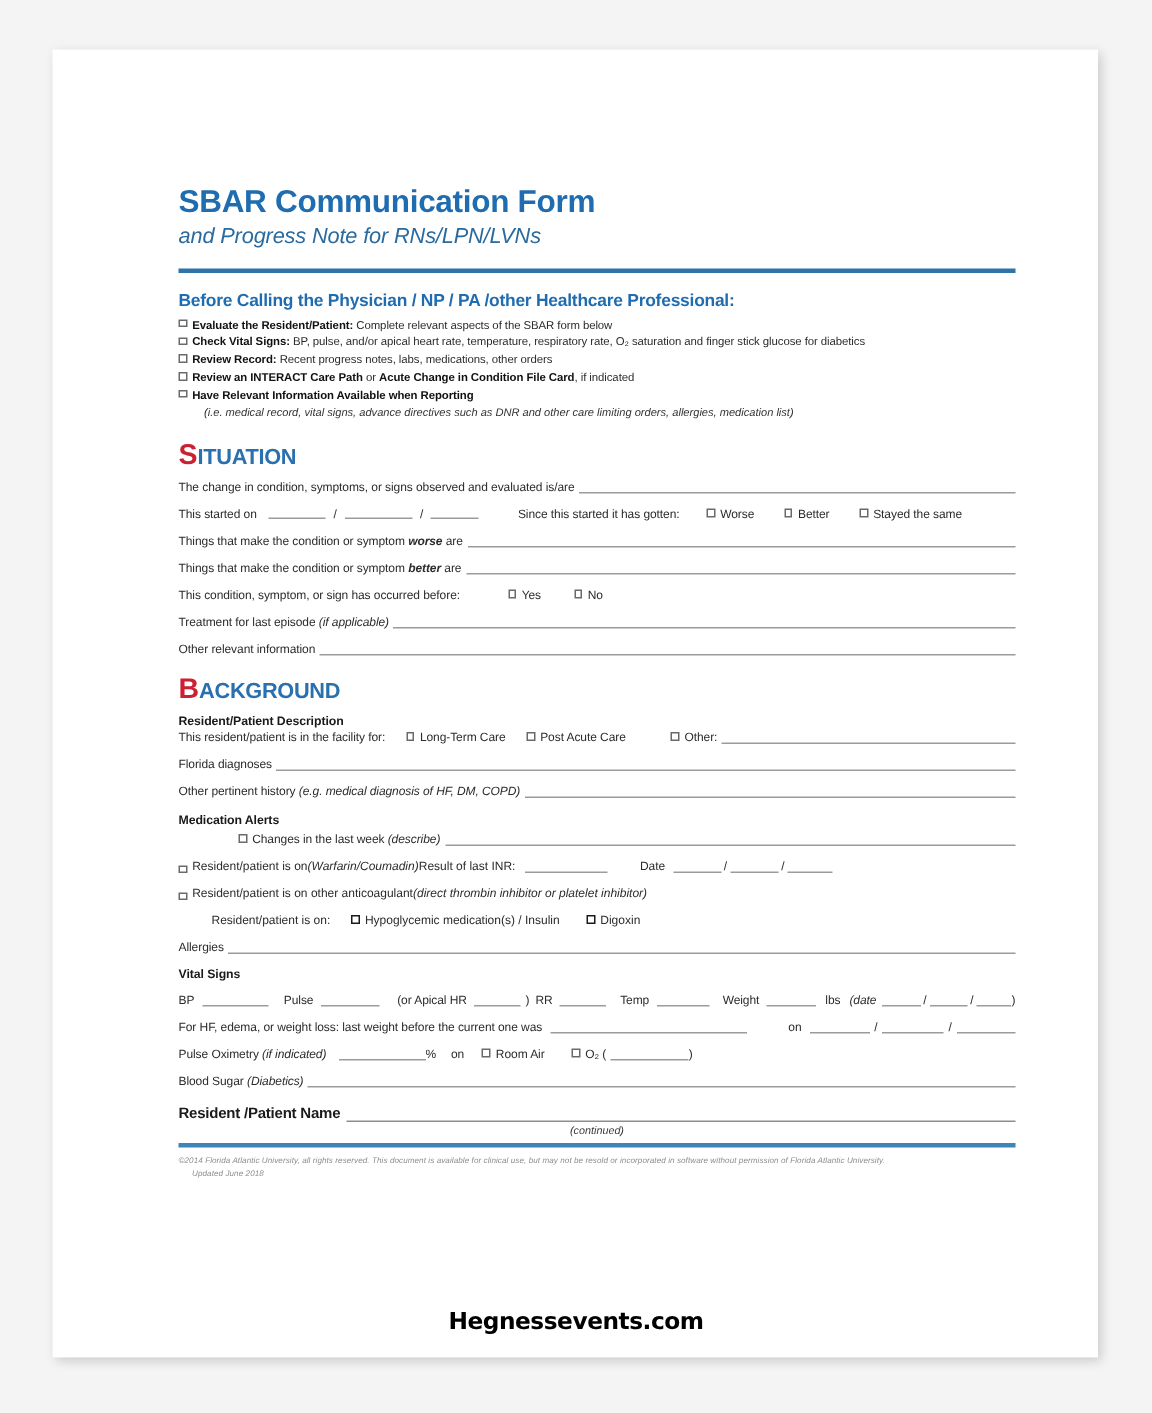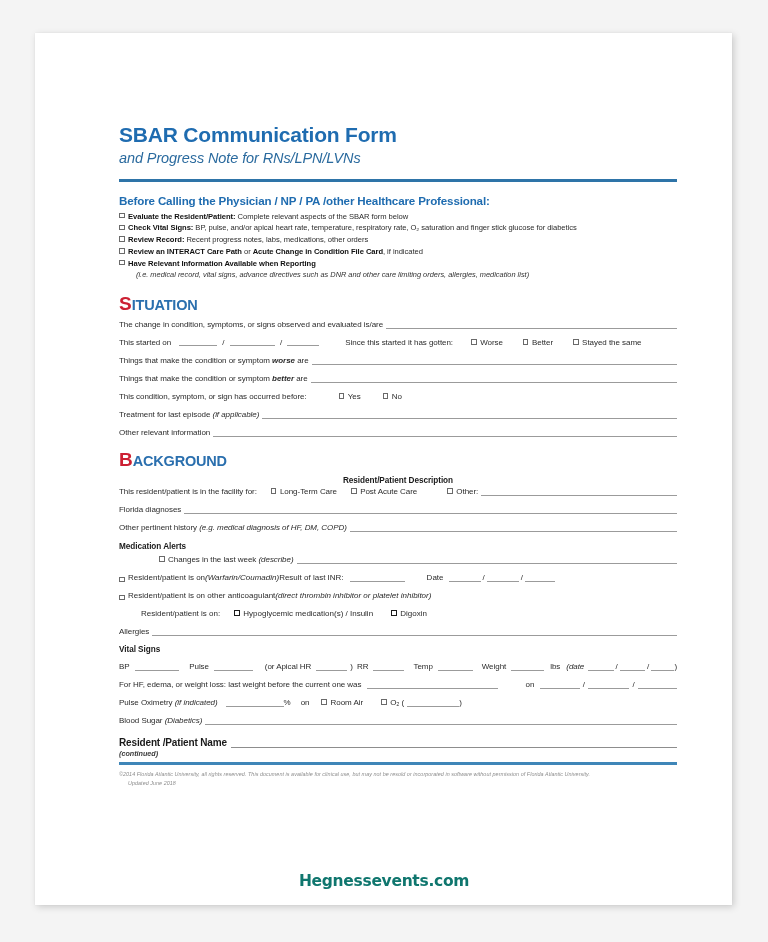--- a/index.html
+++ b/index.html
@@ -148,21 +148,20 @@
     font-size: 8px;
     color: #2b2b2b;
     white-space: nowrap;
   }
   .sub-head {
     font-size: 8.2px;
     font-weight: bold;
     color: #1a1a1a;
     margin: 2px 0 2px 0;
     letter-spacing: -0.05px;
-    text-align: center;
   }
   .sub-head2 {
     font-size: 8.2px;
     font-weight: bold;
     color: #1a1a1a;
     margin: 10px 0 4px 0;
     letter-spacing: -0.05px;
   }
   .chk-line {
     font-size: 8px;
@@ -186,45 +185,44 @@
     color: #1a1a1a;
     letter-spacing: -0.15px;
   }
   .resident-name .rn-line {
     flex: 1 1 auto;
     border-bottom: 0.9px solid #8d8d8d;
     height: 11px;
     margin-left: 4px;
   }
   .continued {
-    text-align: left;
+    text-align: center;
     font-size: 7.2px;
     font-style: italic;
     color: #3a3a3a;
     margin-top: 1px;
-    font-weight: bold;
   }
   .copyright {
     font-size: 5.4px;
     font-style: italic;
     color: #8d8d8d;
     line-height: 1.65;
     letter-spacing: 0.05px;
   }
   .copyright .l2 { padding-left: 9px; display: block; }
 
   .watermark {
     position: absolute;
     left: 0;
     top: 872px;
     width: 768px;
     text-align: center;
     font-size: 15.5px;
     font-weight: bold;
-    color: #0f766e;
+    color: #000000;
     font-family: "DejaVu Sans", sans-serif;
     letter-spacing: -0.3px;
   }
 </style>
 </head>
 <body>
 
 <div id="page-wrap">
   <div class="sheet">
     <div class="content">

